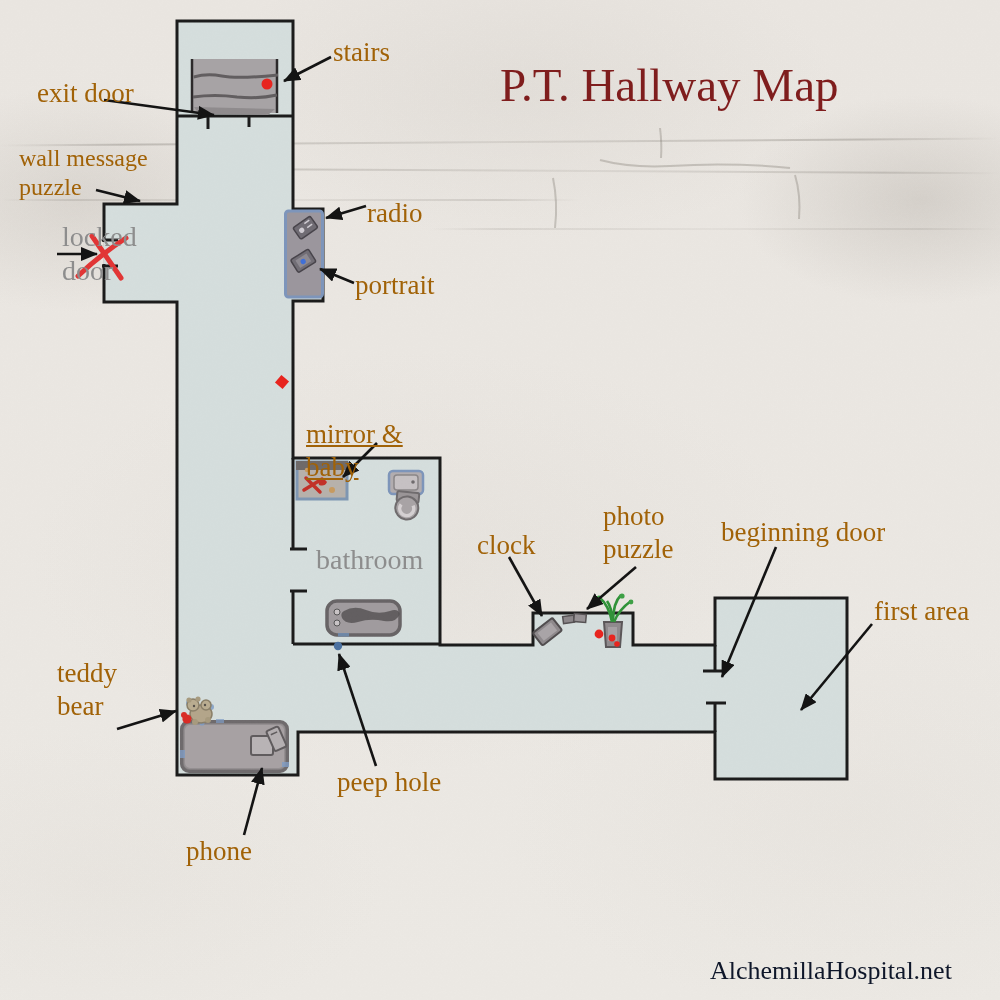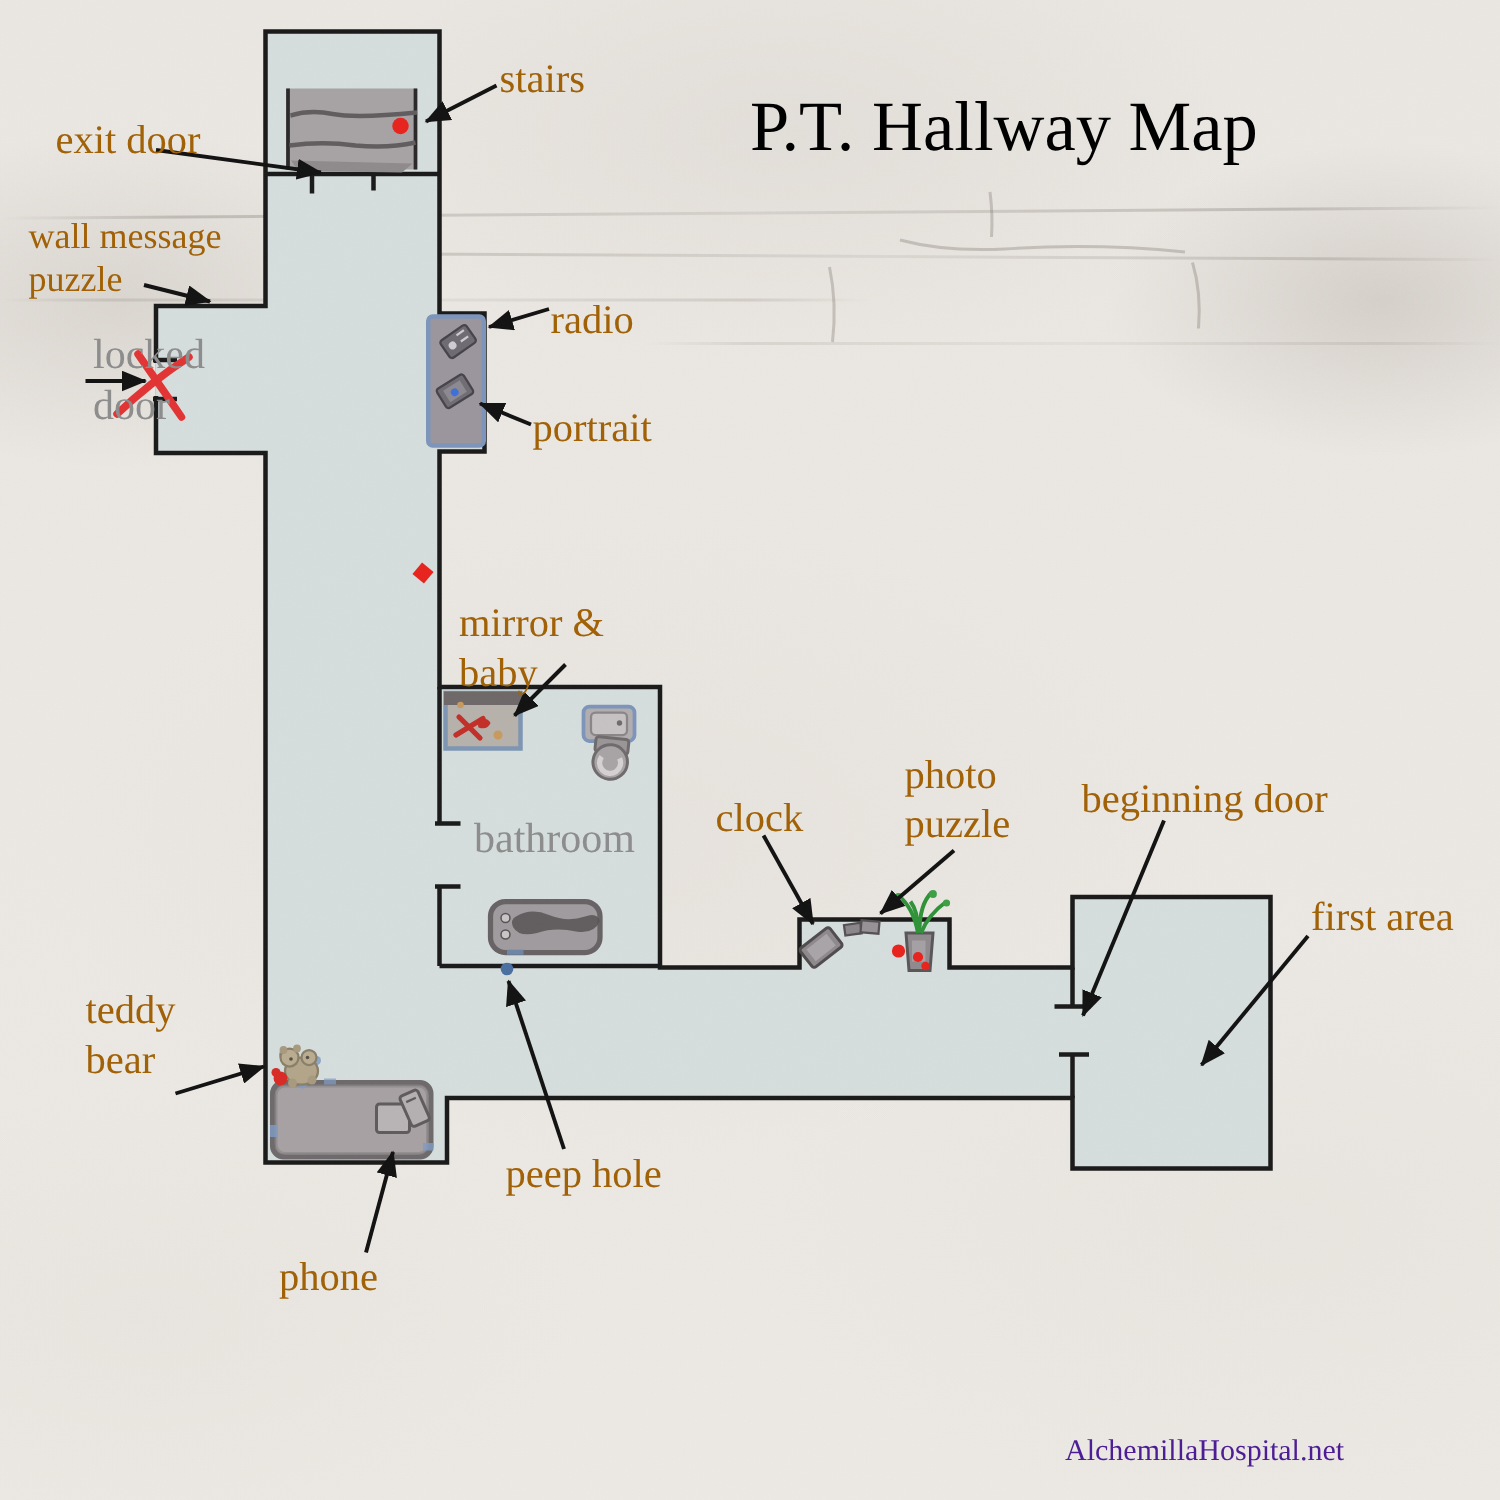--- a/index.html
+++ b/index.html
@@ -14,22 +14,22 @@
       radial-gradient(460px 260px at 85% 82%, rgba(212,207,200,.14), transparent 75%),
       radial-gradient(380px 200px at 10% 88%, rgba(214,209,202,.16), transparent 75%),
       linear-gradient(#eae6e1, #ece9e4);}
   .crease{position:absolute;height:2px;pointer-events:none;
     background:linear-gradient(90deg, transparent, rgba(140,135,128,.42) 12%,
        rgba(140,135,128,.18) 50%, rgba(140,135,128,.42) 86%, transparent);}
   svg.map{position:absolute;left:0;top:0;}
   .lbl{position:absolute;font-size:27px;color:#a16207;line-height:1.22;white-space:nowrap;}
   .lbl.small{font-size:24px;line-height:1.2;}
   .lbl.gray{color:#8d8d8d;font-size:28px;}
-  .title{position:absolute;font-size:47px;color:#000000;white-space:nowrap;}
-  .watermark{position:absolute;font-size:20px;color:#4c1d95;white-space:nowrap;}
+  .title{position:absolute;font-size:47px;color:#7f1d1d;white-space:nowrap;}
+  .watermark{position:absolute;font-size:26px;color:#0f172a;white-space:nowrap;}
 </style>
 </head>
 <body>
 
 <div class="stage">
 
   <div class="paper-tex"></div>
   <div class="crease" style="left:0;right:0;top:141px;transform:rotate(-0.4deg);"></div>
   <div class="crease" style="left:180px;right:0;top:170px;transform:rotate(0.3deg);opacity:.8;"></div>
   <div class="crease" style="left:0;right:420px;top:199px;opacity:.6;"></div>
@@ -224,21 +224,21 @@
   </div>
 
   <div class="lbl gray" style="left:14px;top:220px;margin-left:48px;">
     <div>locked</div>
     <div>door</div>
   </div>
 
   <div class="lbl" style="left:367px;top:197px;">radio</div>
   <div class="lbl" style="left:355px;top:269px;">portrait</div>
 
-  <div class="lbl" style="left:306px;top:399px;">
+  <div class="lbl" style="left:306px;top:418px;text-decoration:underline;">
     <div>mirror &amp;</div>
     <div>baby</div>
   </div>
 
   <div class="lbl gray" style="left:316px;top:543px;text-align:center;">bathroom</div>
   <div class="lbl" style="left:477px;top:529px;">clock</div>
 
   <div class="lbl" style="left:603px;top:500px;">
     <div>photo</div>
     <div>puzzle</div>

